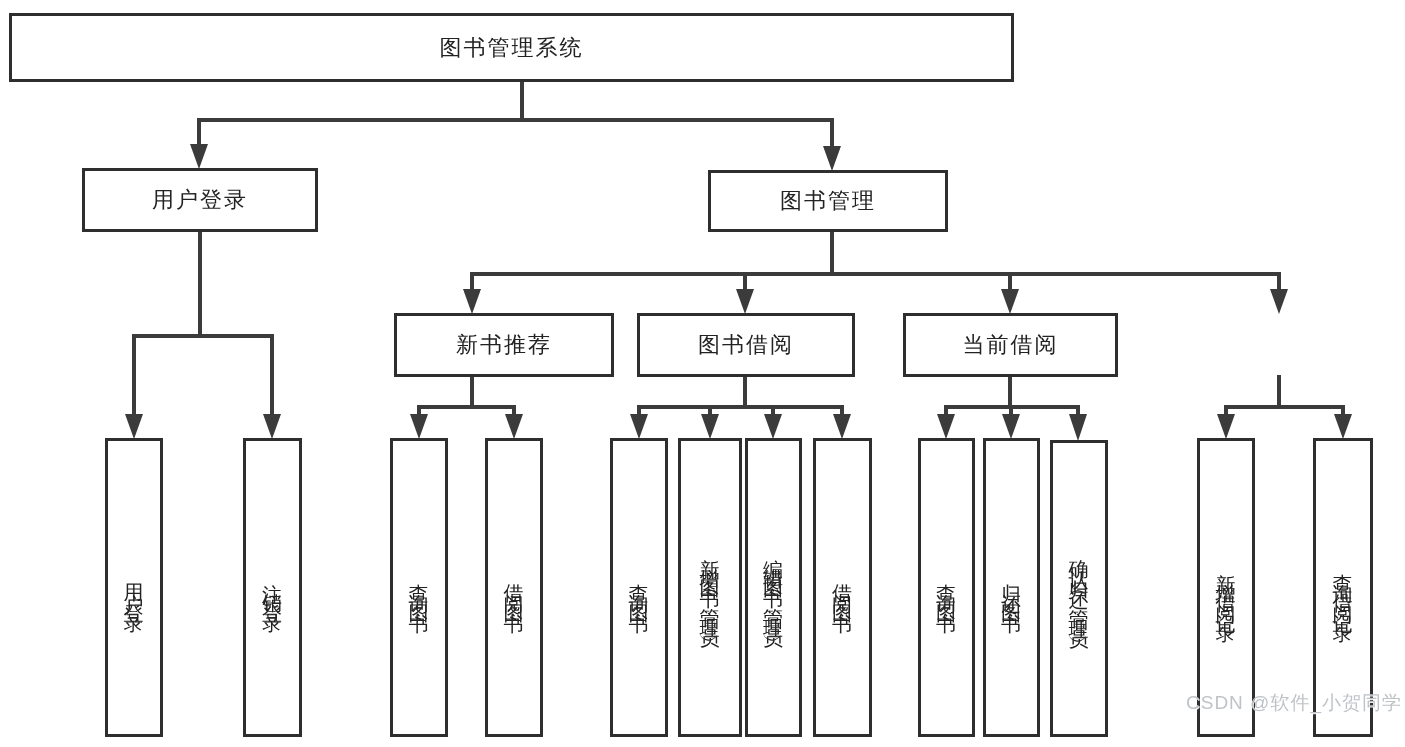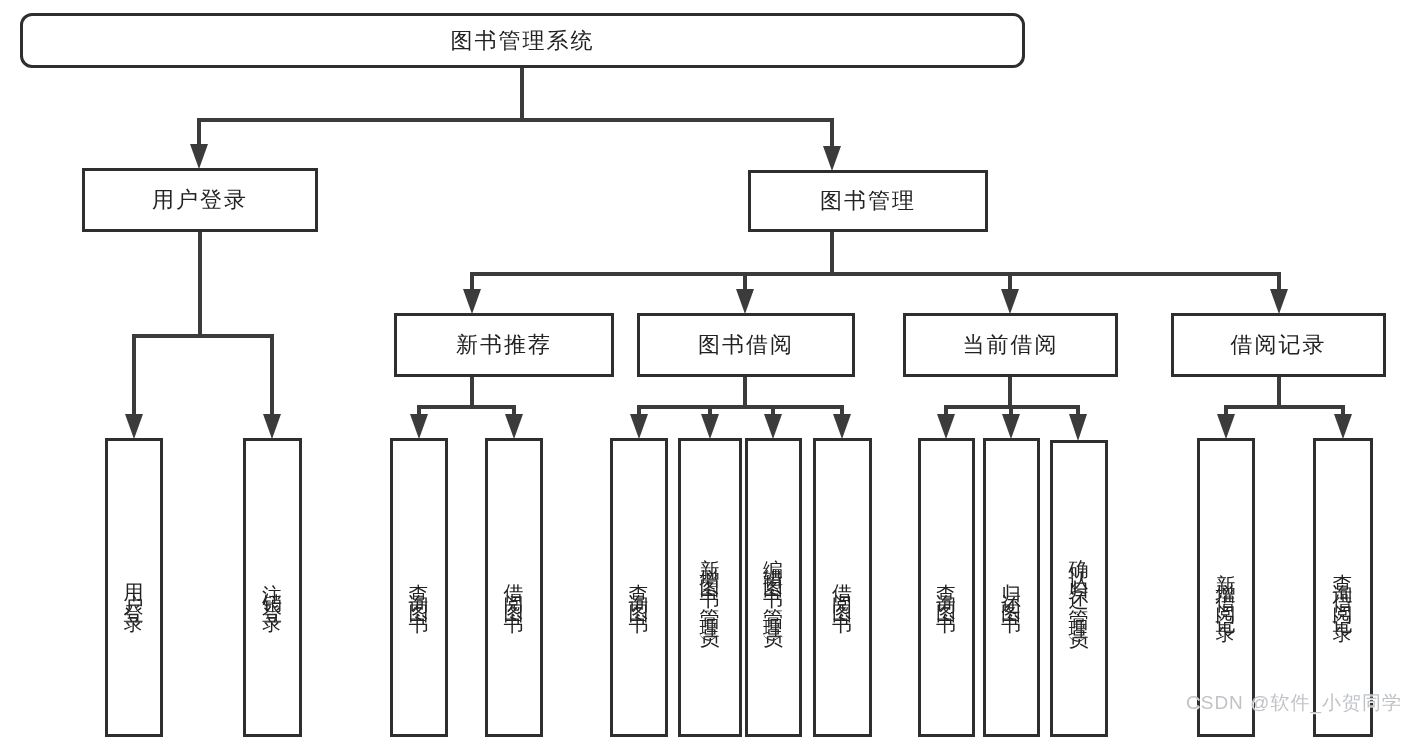--- a/index.html
+++ b/index.html
@@ -44,23 +44,23 @@
   .vlabel {
     writing-mode: vertical-rl;
     text-orientation: mixed;
     font-size: 20px;
     line-height: 1;
     letter-spacing: 10px;
     white-space: nowrap;
     color: #222222;
   }
   
-  #node-root        { left: 20px;   top: 13px;  width: 1005px; height: 55px; border-radius: 12px; }
+  #node-root        { left: 9px;   top: 13px;  width: 1005px; height: 69px; }
   #node-user-login  { left: 82px;   top: 168px; width: 236px;  height: 64px; }
-  #node-book-mgmt   { left: 748px;  top: 170px; width: 240px;  height: 62px; }
+  #node-book-mgmt   { left: 708px;  top: 170px; width: 240px;  height: 62px; }
   #node-new-book    { left: 362px;  top: 313px; width: 220px;  height: 64px; margin-left: 32px; }
   #node-book-borrow { left: 637px;  top: 313px; width: 218px;  height: 64px; }
   #node-cur-borrow  { left: 903px;  top: 313px; width: 215px;  height: 64px; }
   #node-records     { left: 1171px; top: 313px; width: 215px;  height: 64px; }
   
   #leaf-g1a { left: 105px;  width: 58px; }
   #leaf-g1b { left: 243px;  width: 59px; }
   #leaf-g2a { left: 390px;  width: 58px; }
   #leaf-g2b { left: 485px;  width: 58px; }
   #leaf-g3a { left: 610px;  width: 58px; }
@@ -148,23 +148,20 @@
 
   <div class="node hnode" id="node-new-book">
     <span>新书推荐</span>
   </div>
   <div class="node hnode" id="node-book-borrow">
     <span>图书借阅</span>
   </div>
   <div class="node hnode" id="node-cur-borrow">
     <span>当前借阅</span>
   </div>
-  <div class="node hnode" id="node-records">
-    <span>借阅记录</span>
-  </div>
 
   <div class="node vnode" id="leaf-g1a">
     <span class="vlabel">用户登录</span>
   </div>
   <div class="node vnode" id="leaf-g1b">
     <span class="vlabel">注销登录</span>
   </div>
 
   <div class="node vnode" id="leaf-g2a">
     <span class="vlabel">查询图书</span>

